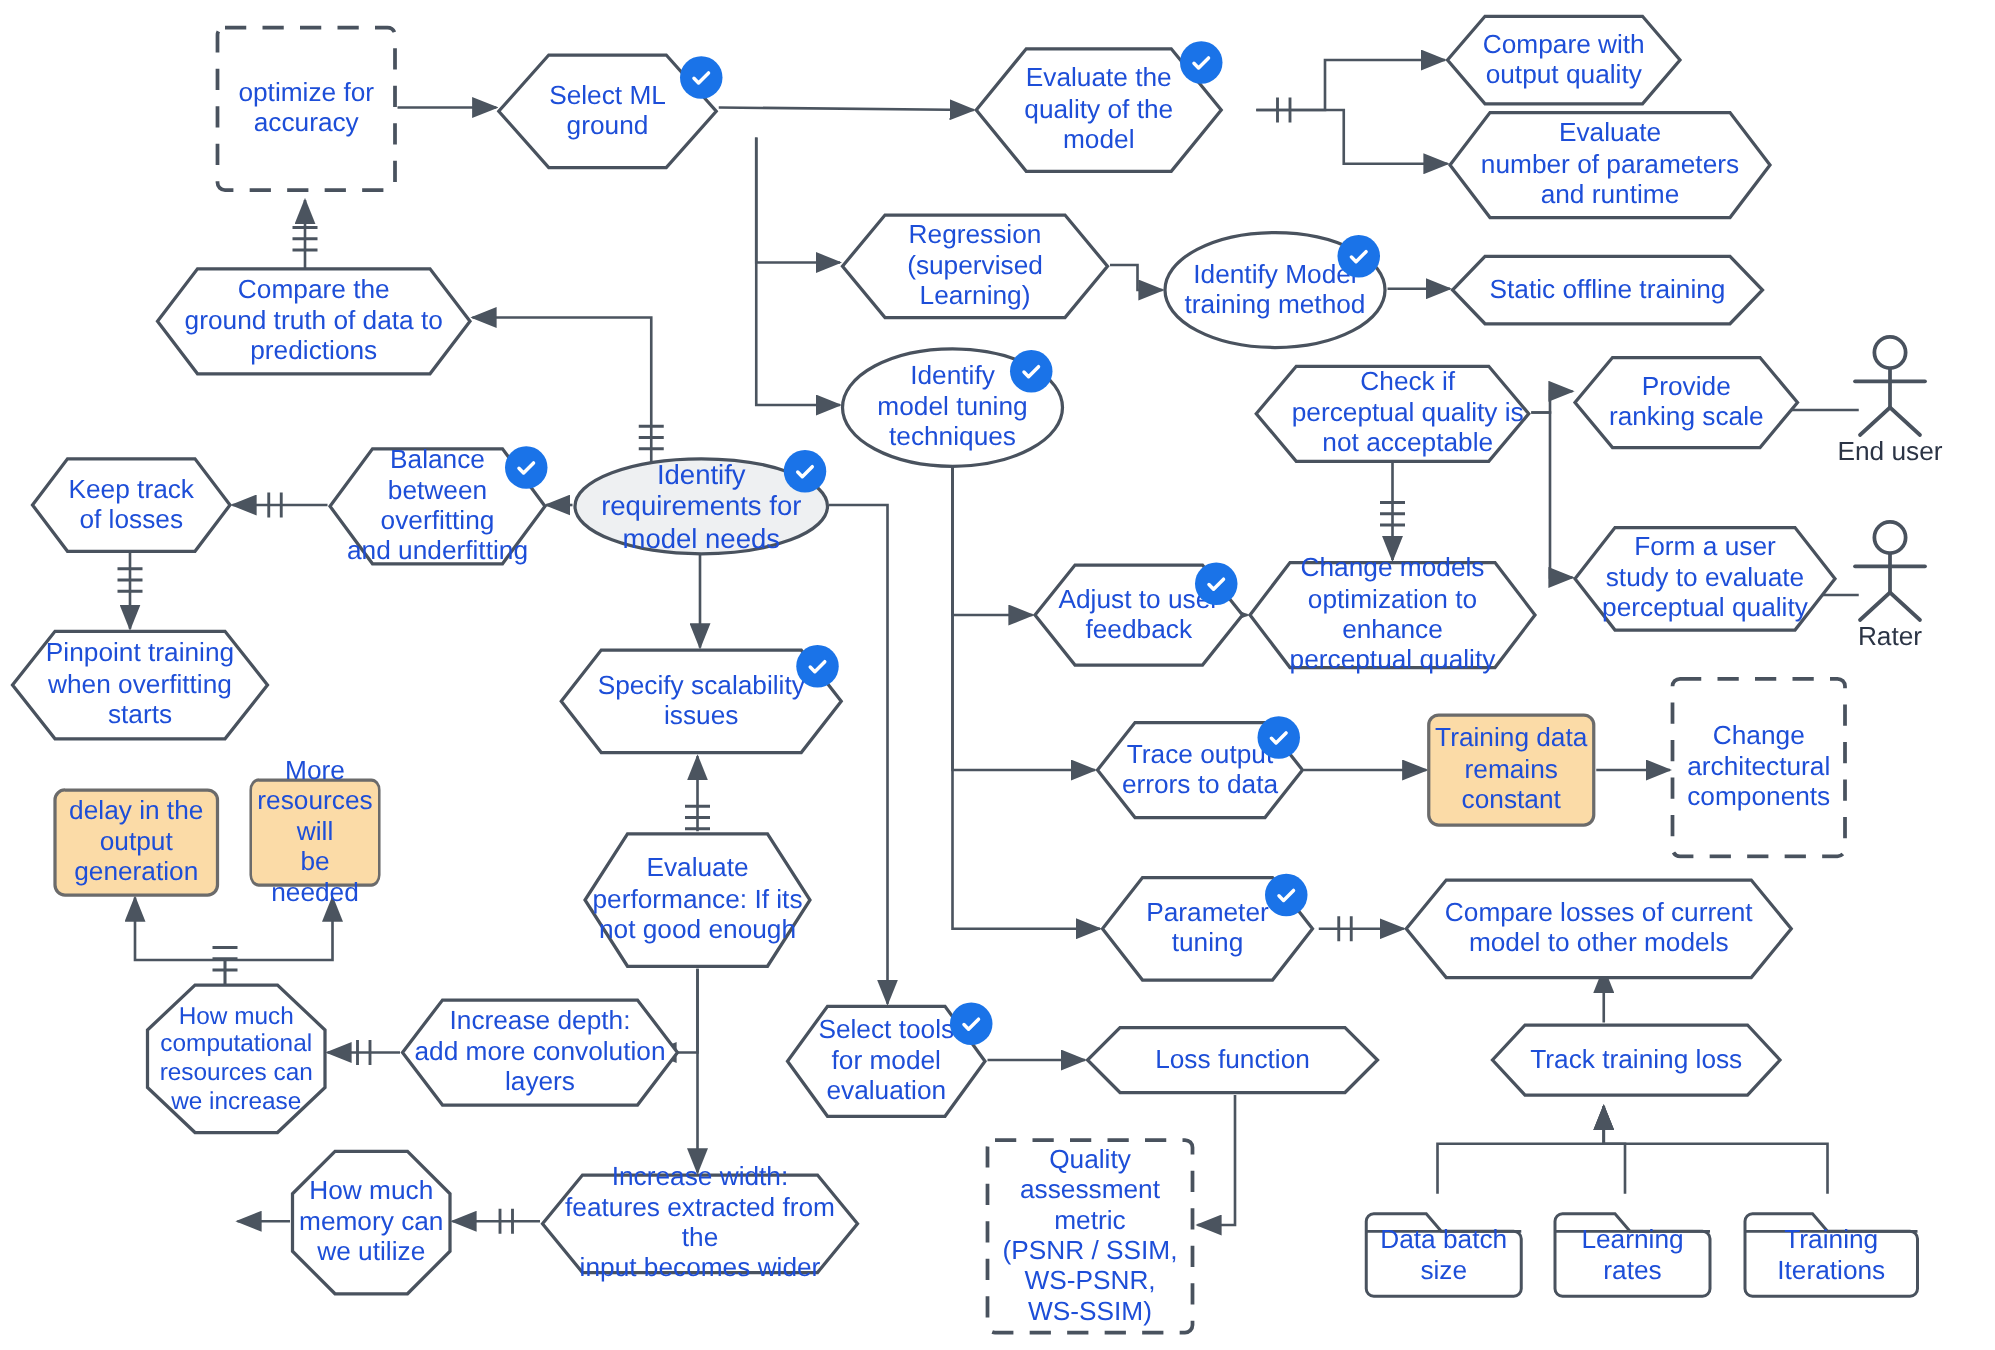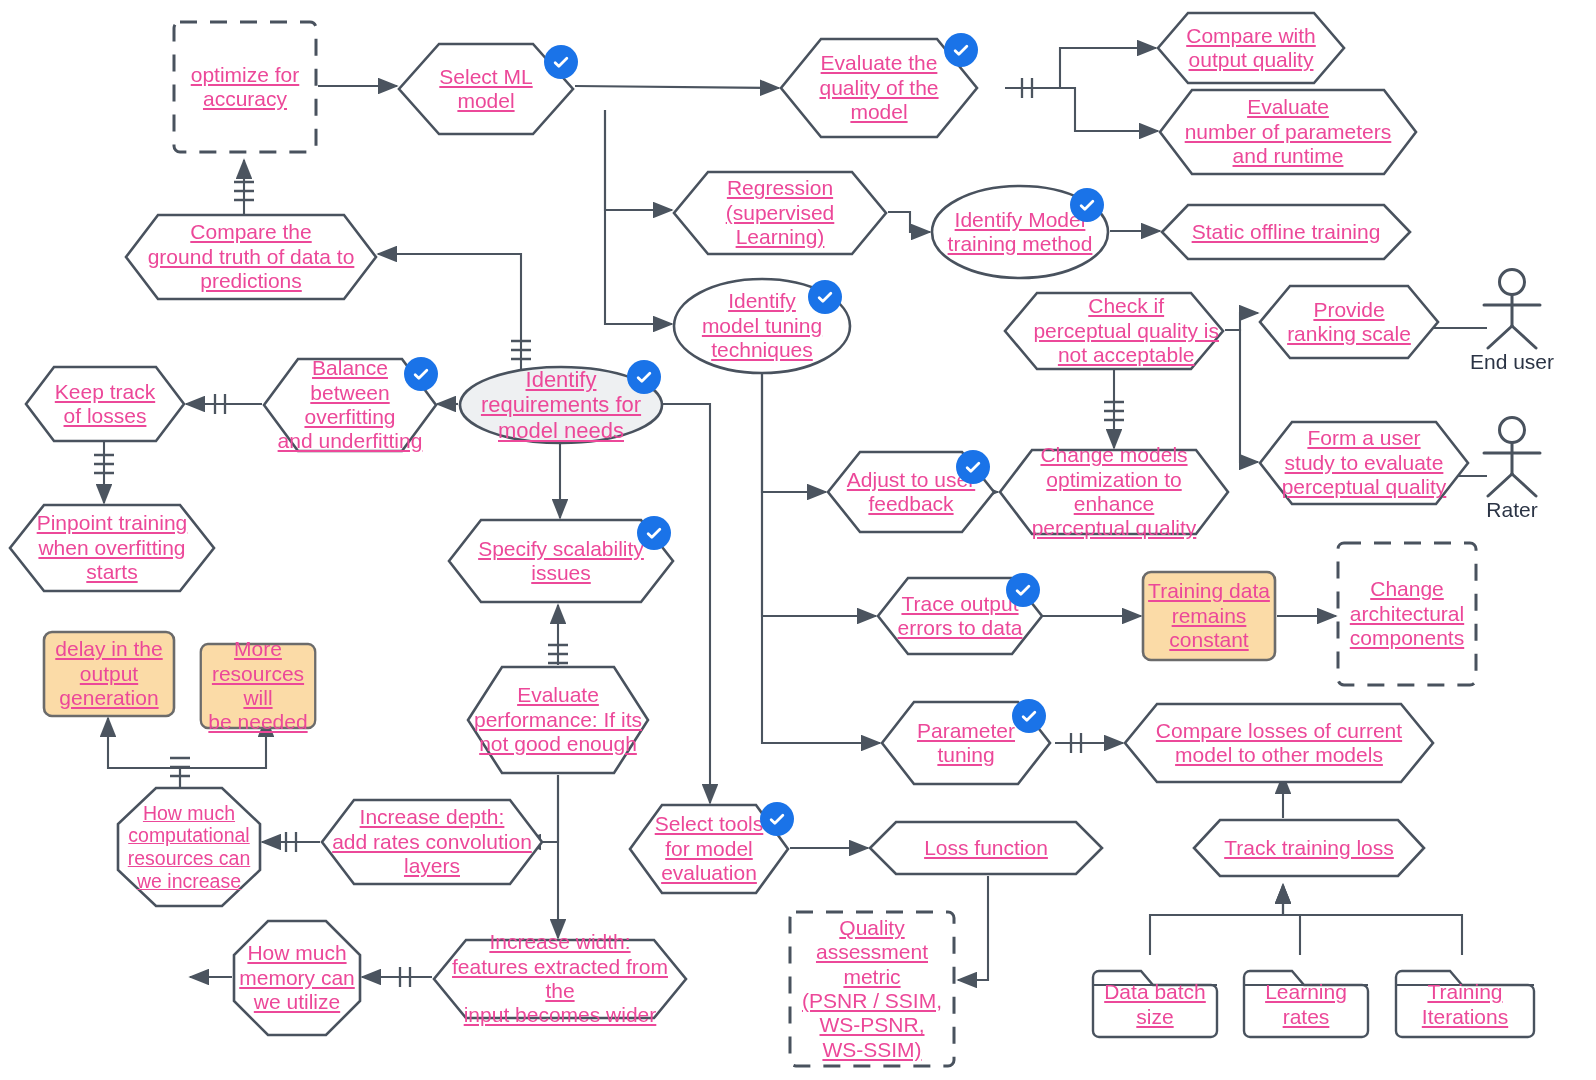--- a/index.html
+++ b/index.html
@@ -1,21 +1,21 @@
 <!DOCTYPE html>
 <html><head>
 <meta charset="utf-8">
 <style>
   html,body{margin:0;padding:0;background:#ffffff;}
   body{width:1596px;height:1080px;overflow:hidden;
        font-family:"Liberation Sans","DejaVu Sans",sans-serif;}
   #stage{position:relative;width:1596px;height:1080px;background:#fff;}
   #edges{position:absolute;left:0;top:0;width:1596px;height:1080px;}
   .node{position:absolute;box-sizing:border-box;display:flex;align-items:center;
-        justify-content:center;text-align:center;color:#ec4899;line-height:1.16;text-decoration:underline;}
+        justify-content:center;text-align:center;color:#1d4ed8;line-height:1.16;}
   .node .lbl{position:relative;z-index:3;padding:0 6px;white-space:pre-line;}
   .shp{position:absolute;left:0;top:0;width:100%;height:100%;z-index:1;}
   .badge{position:absolute;z-index:6;width:34px;height:34px;border-radius:50%;
          background:#1a73e8;display:flex;align-items:center;justify-content:center;}
   .badge svg{width:20px;height:20px;display:block;}
   .actor{position:absolute;}
   .actor .nm{position:absolute;left:0;width:100%;text-align:center;color:#2b3445;
              font-size:21px;bottom:-4px;} .f19{font-size:19.5px;}
   .f21{font-size:21px;} .f22{font-size:22px;}
 </style>
@@ -132,21 +132,21 @@
       </svg>
   <span class="lbl">optimize for
 accuracy</span>
 </div>
 
 <div class="node f21" style="left:397px;top:42px;width:178px;height:94px;">
   <svg class="shp" viewBox="0 0 178 94" preserveAspectRatio="none">
         <polygon points="42,2 136,2 176,47 136,92 42,92 2,47" fill="#fff" stroke="#49525e" stroke-width="2.6"></polygon>
       </svg>
   <span class="lbl">Select ML
-model</span>
+ground</span>
   <span class="badge" style="right:-3px;top:3px;">
         <svg viewBox="0 0 24 24">
           <path d="M5 12.8l4.4 4.4L19 7.6" fill="none" stroke="#fff" stroke-width="3.3" stroke-linecap="round" stroke-linejoin="round"></path>
         </svg>
       </span>
 </div>
 
 <div class="node f21" style="left:779px;top:37px;width:200px;height:102px;">
   <svg class="shp" viewBox="0 0 200 102" preserveAspectRatio="none">
         <polygon points="42,2 158,2 198,51 158,100 42,100 2,51" fill="#fff" stroke="#49525e" stroke-width="2.6"></polygon>
@@ -368,21 +368,21 @@
 
 <div class="node f21" style="left:42px;top:630px;width:134px;height:88px;">
   <svg class="shp" viewBox="0 0 134 88" preserveAspectRatio="none">
         <rect x="2" y="2" width="130" height="84" rx="8" fill="#fbdba7" stroke="#6b6b6b" stroke-width="2.6"></rect>
       </svg>
   <span class="lbl">delay in the
 output
 generation</span>
 </div>
 
-<div class="node f21" style="left:199px;top:642px;width:118px;height:88px;border-radius:28px;">
+<div class="node f21" style="left:199px;top:622px;width:106px;height:88px;border-radius:28px;">
   <svg class="shp" viewBox="0 0 134 88" preserveAspectRatio="none">
         <rect x="2" y="2" width="130" height="84" rx="8" fill="#fbdba7" stroke="#6b6b6b" stroke-width="2.6"></rect>
       </svg>
   <span class="lbl">More
 resources will
 be needed</span>
 </div>
 
 <div class="node f21" style="left:466px;top:665px;width:184px;height:110px;">
   <svg class="shp" viewBox="0 0 184 110" preserveAspectRatio="none">
@@ -422,21 +422,21 @@
 computational
 resources can
 we increase</span>
 </div>
 
 <div class="node f21" style="left:320px;top:798px;width:224px;height:88px;">
   <svg class="shp" viewBox="0 0 224 88" preserveAspectRatio="none">
         <polygon points="34,2 190,2 222,44 190,86 34,86 2,44" fill="#fff" stroke="#49525e" stroke-width="2.6"></polygon>
       </svg>
   <span class="lbl">Increase depth:
-add rates convolution
+add more convolution
 layers</span>
 </div>
 
 <div class="node f21" style="left:628px;top:803px;width:162px;height:92px;">
   <svg class="shp" viewBox="0 0 162 92" preserveAspectRatio="none">
         <polygon points="34,2 128,2 160,46 128,90 34,90 2,46" fill="#fff" stroke="#49525e" stroke-width="2.6"></polygon>
       </svg>
   <span class="lbl">Select tools
 for model
 evaluation</span>

